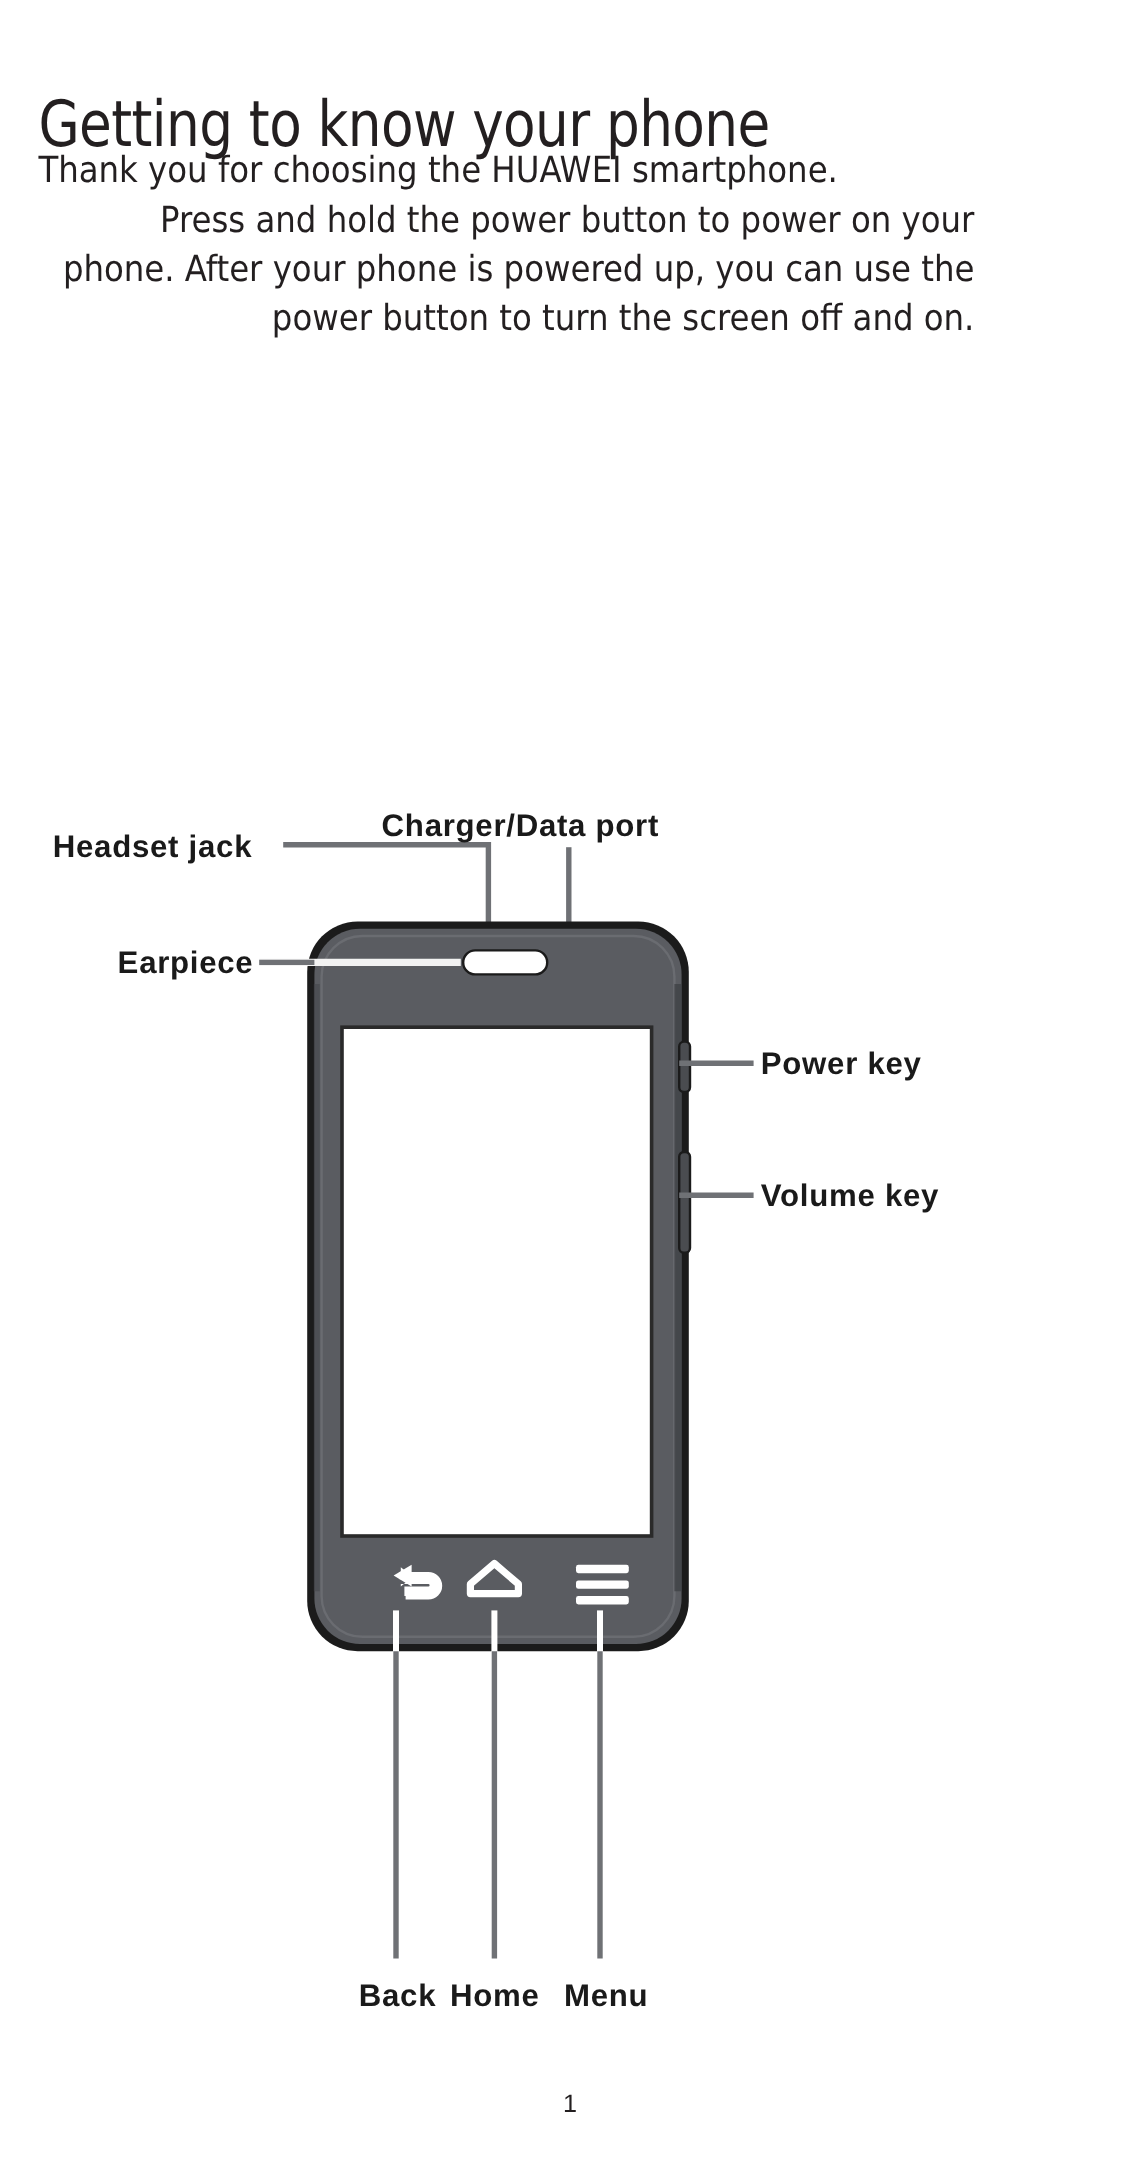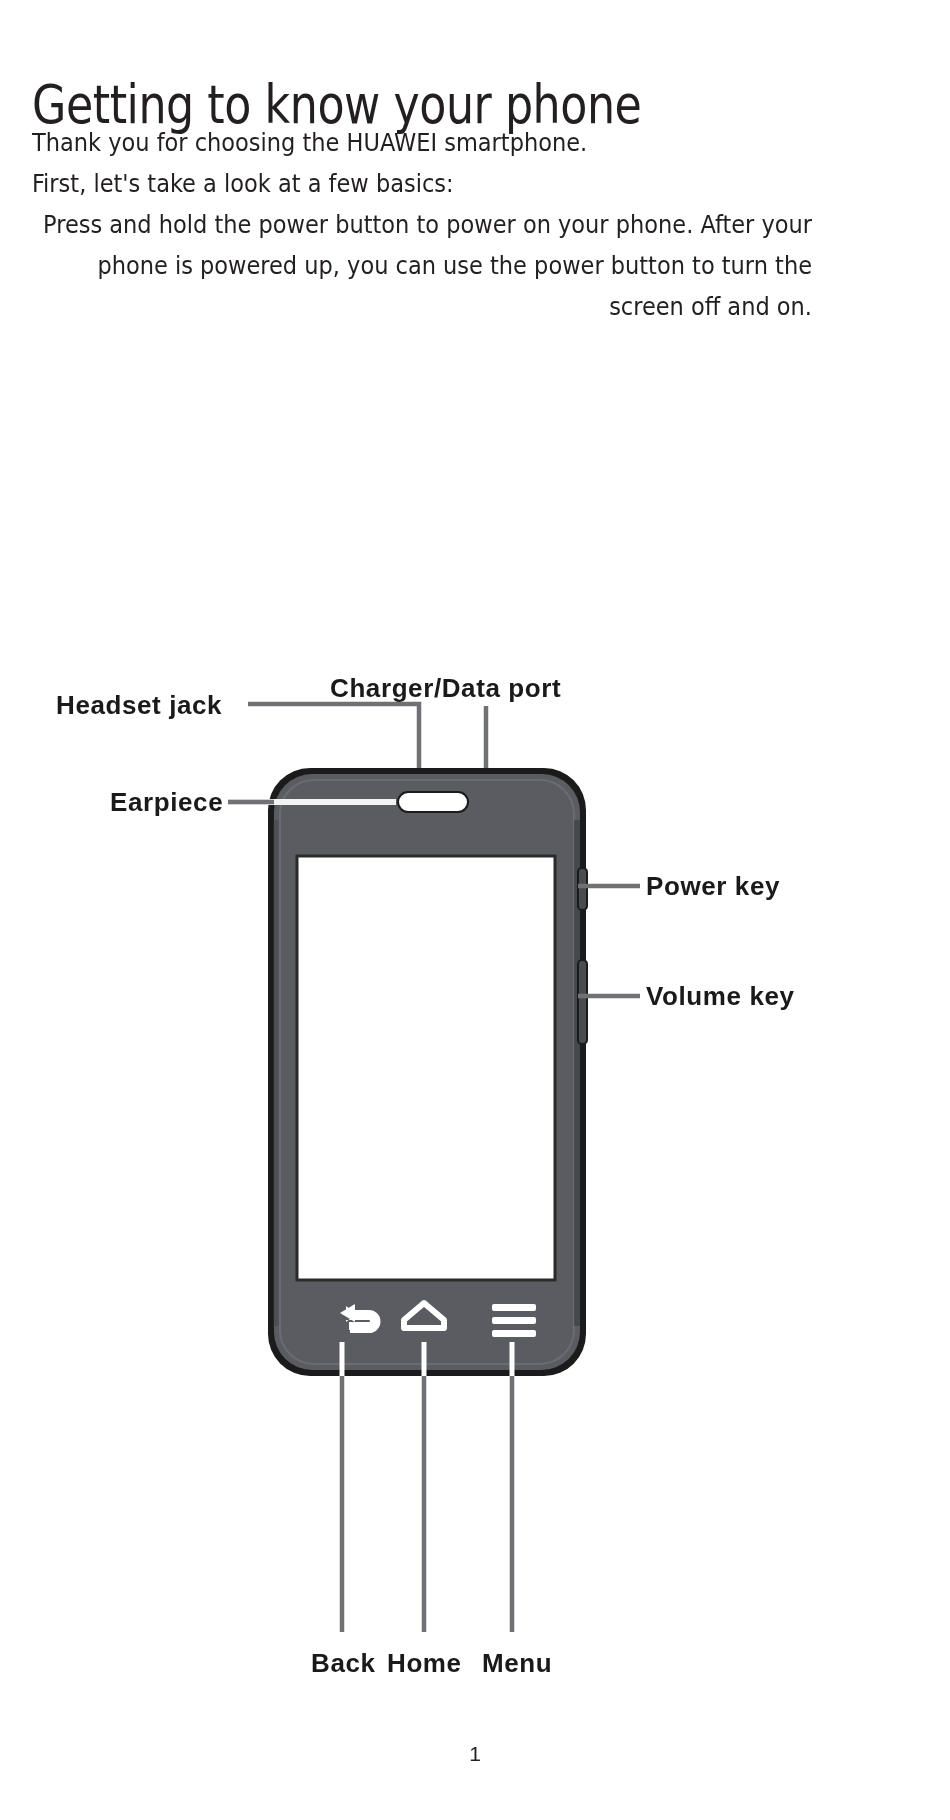--- a/index.html
+++ b/index.html
@@ -35,37 +35,37 @@
     transform-origin: left top;
   }
 
   
   .intro {
     position: absolute;
     left: 32px;
     top: 122px;
     width: 790px;
     font-family: "Liberation Sans Narrow", "DejaVu Sans Condensed", "Liberation Sans", sans-serif;
-    font-size: 25px;
+    font-size: 30px;
     line-height: 41px;
     color: #231f20;
     font-weight: 400;
   }
   .intro p {
     margin: 0;
   }
   .intro .wrap {
     width: 780px;
     text-align: right;
   }
 
   
   .diagram {
     position: absolute;
-    left: 12px;
+    left: 0;
     top: 650px;
     width: 813px;
     height: 1060px;
   }
   .diagram svg {
     display: block;
   }
 
   .page-number {
     position: absolute;
@@ -89,21 +89,20 @@
 </style>
 </head>
 <body>
 
 <div class="page">
 
   <h1 class="page-title">Getting to know your phone</h1>
 
   <div class="intro">
     <p>Thank you for choosing the HUAWEI smartphone.</p>
-    <p>First, let's take a look at a few basics:</p>
     <p class="wrap">Press and hold the power button to power on your phone. After your phone is powered up, you can use the power button to turn the screen off and on.</p>
   </div>
 
   <div class="diagram">
     <svg width="950" height="1060" viewBox="0 0 950 1060" xmlns="http://www.w3.org/2000/svg">
 
       <g>
         <path d="M236 54 L407 54 L407 122" stroke="#6f7175" stroke-width="4.5" fill="none"></path>
       </g>
 

